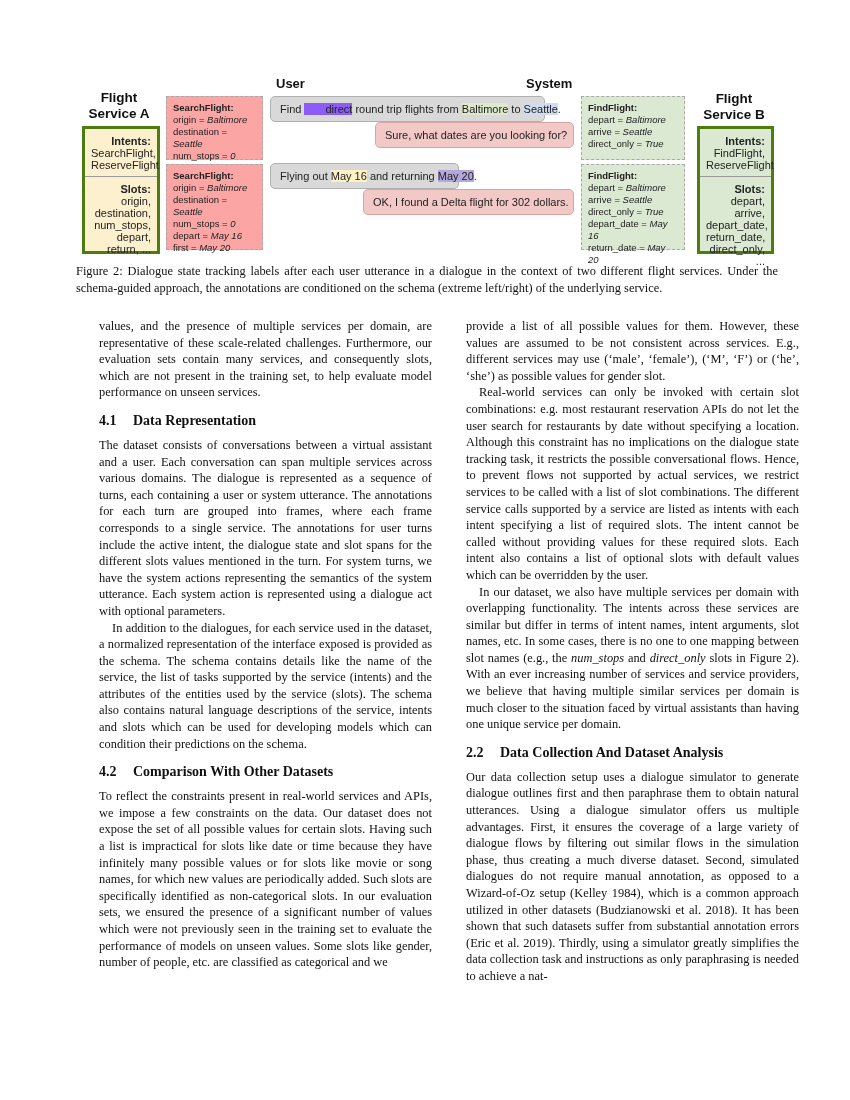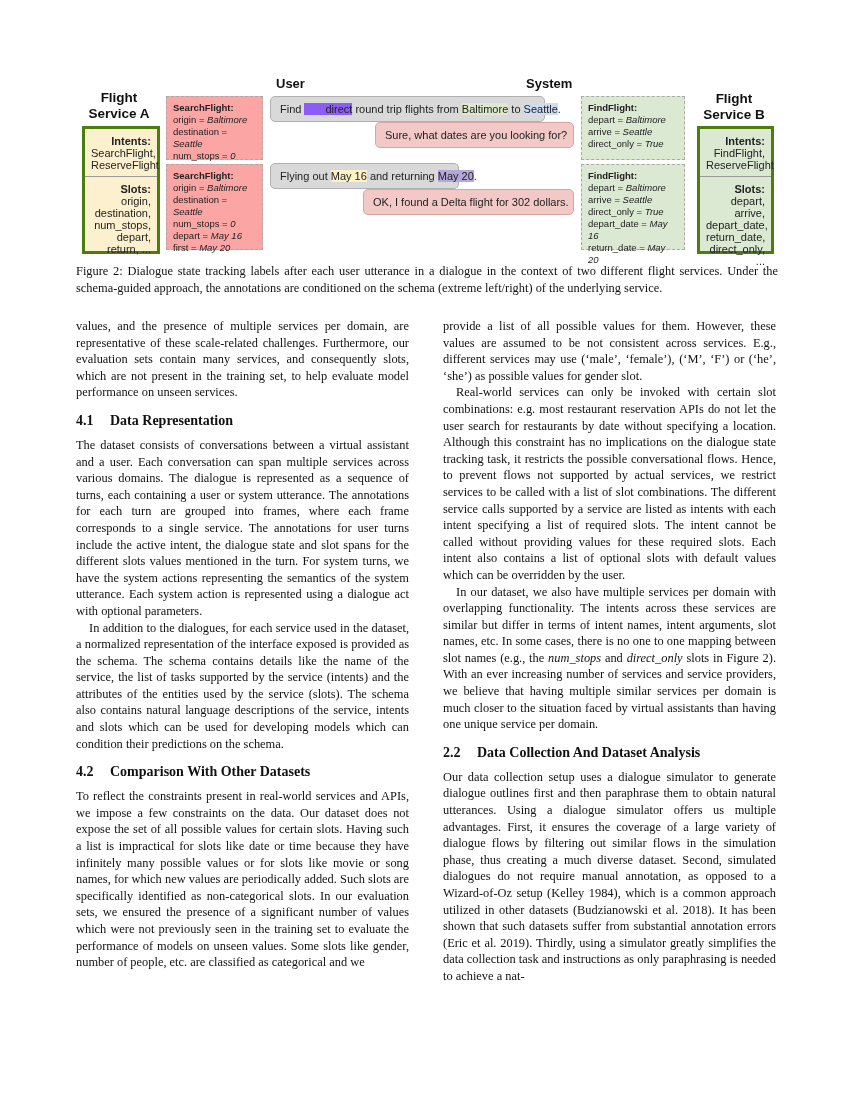--- a/index.html
+++ b/index.html
@@ -20,21 +20,21 @@
   .col-hdr { position: absolute; font-weight: bold; font-size: 13px; color: #111; }
   .bubble { position: absolute; font-size: 11px; line-height: 14px; padding: 5px 9px; border-radius: 5px; box-sizing: border-box; white-space: nowrap; color: #222; }
   .bubble-user { background: #d9d9d9; border: 1px solid #b0b0b0; }
   .bubble-sys { background: #f3c9c8; border: 1px solid #d9a5a4; }
   .hl-orange { background: #8b5cf6; padding-left: 21px; }
   .hl-green { background: #dde9cd; }
   .hl-blue { background: #cfdcf1; }
   .hl-yellow { background: #fdf1c5; }
   .hl-purple { background: #b4a7d9; }
   .caption { position: absolute; left: 76px; top: 263px; width: 702px; font-family: "Liberation Serif", "DejaVu Serif", serif; font-size: 12.4px; line-height: 16.5px; text-align: justify; color: #111; }
-  .col { position: absolute; top: 318px; width: 333px; font-family: "Liberation Serif", "DejaVu Serif", serif; font-size: 12.4px; line-height: 16.6px; text-align: justify; hyphens: auto; color: #111; }
+  .col { position: absolute; top: 318px; width: 333px; font-family: "Liberation Serif", "DejaVu Serif", serif; font-size: 12.4px; line-height: 16.6px; text-align: justify; hyphens: auto; color: #111; margin-left: 23px; }
   .col-left { left: 76px; }
   .col-right { left: 443px; }
   .col p { margin: 0; }
   .col p.indent { text-indent: 13px; }
   .col h2 { font-size: 14px; font-weight: bold; margin: 11px 0 7px 0; line-height: 18px; }
   .col h2 .num { display: inline-block; width: 34px; }
 </style>
 </head>
 <body>
 

